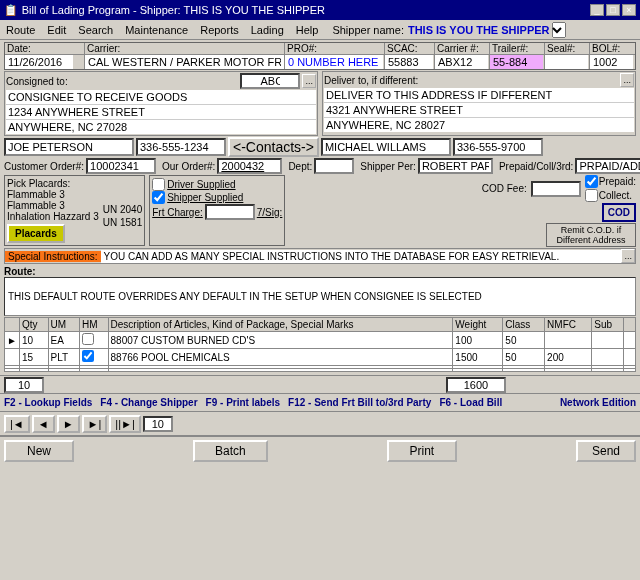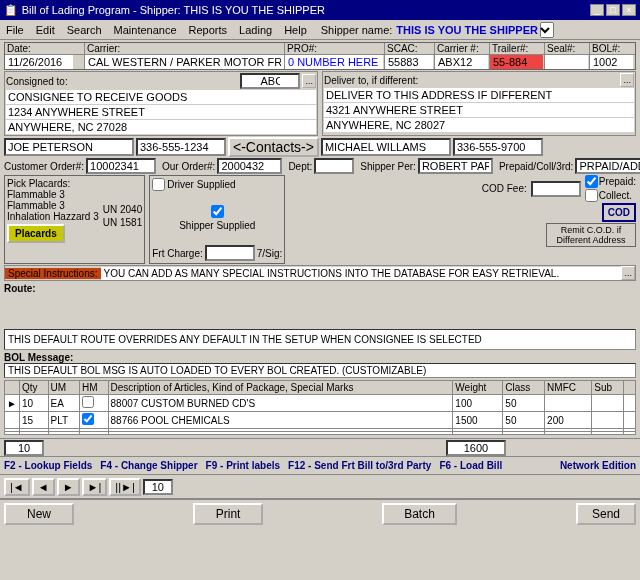--- a/index.html
+++ b/index.html
@@ -302,21 +302,21 @@
     <span>Bill of Lading Program - Shipper: THIS IS YOU THE SHIPPER</span>
   </div>
   <div class="title-bar-controls">
     <div class="title-btn">_</div>
     <div class="title-btn">□</div>
     <div class="title-btn">×</div>
   </div>
 </div>
 
 <div class="menu-bar">
-  <span class="menu-item">File</span>
+  <span class="menu-item">Route</span>
   <span class="menu-item">Edit</span>
   <span class="menu-item">Search</span>
   <span class="menu-item">Maintenance</span>
   <span class="menu-item">Reports</span>
   <span class="menu-item">Lading</span>
   <span class="menu-item">Help</span>
   <span class="shipper-name-label">Shipper name:</span>
   <span class="shipper-name-value" style="margin-left:4px;">THIS IS YOU THE SHIPPER</span>
   <select class="shipper-dropdown" style="margin-left:2px; font-size:10px; height:16px; width:14px;"></select>
 </div>
@@ -339,21 +339,21 @@
     <div class="hf" style="width:50px;">
       <div class="hf-label">SCAC:</div>
       <input class="hf-value" type="text" style="width: 48px; border: none; background: white; font-size: 11px; padding: 1px 3px;" value="55883">
     </div>
     <div class="hf" style="width:55px;">
       <div class="hf-label">Carrier #:</div>
       <input class="hf-value" type="text" style="width: 53px; border: none; background: white; font-size: 11px; padding: 1px 3px;" value="ABX12">
     </div>
     <div class="hf" style="width:55px;">
       <div class="hf-label">Trailer#:</div>
-      <input class="hf-value" type="text" style="width: 53px; border: none; background: #ef4444; font-size: 11px; padding: 1px 3px;" value="55-884">
+      <input class="hf-value" type="text" style="width: 53px; border: none; background: #f0abfc; font-size: 11px; padding: 1px 3px;" value="55-884">
     </div>
     <div class="hf" style="width:45px;">
       <div class="hf-label">Seal#:</div>
       <input class="hf-value" type="text" style="width: 43px; border: none; background: white; font-size: 11px; padding: 1px 3px;">
     </div>
     <div class="hf" style="width:45px; border-right:none;">
       <div class="hf-label">BOL#:</div>
       <input class="hf-value" type="text" style="width: 43px; border: none; background: white; font-size: 11px; padding: 1px 3px;" value="1002">
     </div>
   </div>
@@ -389,21 +389,21 @@
     <input type="text" style="width: 90px; border: 2px inset rgb(136, 136, 136); font-size: 11px; background: white; padding: 1px 2px;" value="336-555-1234">
     <button class="btn-small">&lt;-Contacts-&gt;</button>
     <input type="text" style="width: 130px; border: 2px inset rgb(136, 136, 136); font-size: 11px; background: white; padding: 1px 2px;" value="MICHAEL WILLAMS">
     <input type="text" style="width: 90px; border: 2px inset rgb(136, 136, 136); font-size: 11px; background: white; padding: 1px 2px;" value="336-555-9700">
   </div>
 
   <div class="order-row">
     <span style="font-size:10px; white-space:nowrap;">Customer Order#:</span>
     <input type="text" style="width: 70px; border: 2px inset rgb(136, 136, 136); font-size: 11px; background: white; padding: 0px 2px;" value="10002341">
     <span style="font-size:10px; white-space:nowrap; margin-left:4px;">Our Order#:</span>
-    <input type="text" style="width: 65px; border: 2px inset rgb(136, 136, 136); font-size: 11px; background: white; padding: 0px 2px;" value="2000432">
+    <input type="text" style="width: 65px; border: 2px inset rgb(136, 136, 136); font-size: 11px; background: white; padding: 0px 2px; text-decoration: underline;" value="2000432">
     <span style="font-size:10px; white-space:nowrap; margin-left:4px;">Dept:</span>
     <input type="text" style="width: 40px; border: 2px inset rgb(136, 136, 136); font-size: 11px; background: white; padding: 0px 2px;">
     <span style="font-size:10px; white-space:nowrap; margin-left:4px;">Shipper Per:</span>
     <input type="text" style="width: 75px; border: 2px inset rgb(136, 136, 136); font-size: 11px; background: white; padding: 0px 2px;" value="ROBERT PARKE">
     <span style="font-size:10px; white-space:nowrap; margin-left:4px;">Prepaid/Coll/3rd:</span>
     <input type="text" style="width: 70px; border: 2px inset rgb(136, 136, 136); font-size: 11px; background: white; padding: 0px 2px;" value="PRPAID/ADD">
 
   </div>
 
   <div style="display:flex; gap:2px; margin-bottom:1px; align-items:flex-start;">
@@ -424,26 +424,26 @@
               </div>
             <button class="placard-btn">Placards</button>
           </div>
           <div style="display:flex; flex-direction:column; gap:2px; justify-content:center;">
             <div style="font-size:10px;">UN 2040</div>
             <div style="font-size:10px;">UN 1581</div>
           </div>
         </div>
       </div>
 
-      <div style="border:1px solid #666; padding:2px; display:flex; flex-direction:column; gap:14px;">
+      <div style="border:1px solid #666; padding:2px; display:flex; flex-direction:column; gap:0;text-decoration:underline;">
         <div style="display:flex; align-items:center; gap:2px;">
           <input type="checkbox" style="">
           <span style="font-size:10px;">Driver Supplied</span>
         </div>
-        <div style="display:flex; align-items:center; gap:2px;flex-direction:column;">
+        <div style="display:flex; align-items:center; gap:2px;">
           <input type="checkbox" checked="" style="">
           <span style="font-size:10px;">Shipper Supplied</span>
         </div>
         <div class="frt-charge-row">
           <span>Frt Charge:</span>
           <input type="text" class="small-input" style="width: 50px;">
           <span>7/Sig:</span>
         </div>
       </div>
     </div>
@@ -462,34 +462,30 @@
             <span style="font-size:10px;">Collect.</span>
           </div>
         </div>
       </div>
       <div class="cod-box">COD</div>
       <div class="remit-box" style="width:90px; font-size:9px;">Remit C.O.D. if Different Address</div>
     </div>
   </div>
 
   <div style="display:flex; align-items:center; border:1px solid #888; margin-bottom:1px;">
-    <span style="font-size:10px; padding:0 3px; white-space:nowrap; background:#c2410c;">Special Instructions:</span>
+    <span style="font-size:10px; padding:0 3px; white-space:nowrap; background:#f97316;">Special Instructions:</span>
     <span style="font-size:10px; padding:1px 3px; flex:1; background:white;">YOU CAN ADD AS MANY SPECIAL INSTRUCTIONS INTO THE DATABASE FOR EASY RETRIEVAL.</span>
     <button class="ellipsis-btn">...</button>
   </div>
 
   <div style="margin-bottom:1px;">
     <span style="font-size:10px; font-weight:bold;">Route:</span>
-    <div style="font-size:10px; background:white; border:1px inset #888; padding:4px 3px;margin-top:35px;">THIS DEFAULT ROUTE OVERRIDES ANY DEFAULT IN THE SETUP WHEN CONSIGNEE IS SELECTED</div>
-  </div>
-
-  <div style="margin-bottom:2px;">
-    <span style="font-size:10px; font-weight:bold;">BOL Message:</span>
-    <div style="font-size:10px; background:white; border:1px inset #888; padding:1px 3px;">THIS DEFAULT BOL MSG IS AUTO LOADED TO EVERY BOL CREATED. (CUSTOMIZABLE)</div>
-  </div>
+    <div style="font-size:10px; background:white; border:1px inset #888; padding:13px 3px;">THIS DEFAULT ROUTE OVERRIDES ANY DEFAULT IN THE SETUP WHEN CONSIGNEE IS SELECTED</div>
+  </div>
+
 
   <table class="items-table">
     <thead>
       <tr>
         <th style="width:10px;"></th>
         <th>Qty</th>
         <th>UM</th>
         <th>HM</th>
         <th style="flex:1; min-width:180px;">Description of Articles, Kind of Package, Special Marks</th>
         <th>Weight</th>
@@ -575,16 +571,16 @@
   <button class="nav-btn">|◄</button>
   <button class="nav-btn">◄</button>
   <button class="nav-btn">►</button>
   <button class="nav-btn">►|</button>
   <button class="nav-btn">||►|</button>
   <input type="text" class="nav-field" value="10" style="">
 </div>
 
 <div class="bottom-buttons">
   <button class="bottom-btn">New</button>
+  <button class="bottom-btn">Batch</button>
   <button class="bottom-btn">Print</button>
-  <button class="bottom-btn">Batch</button>
   <button class="exit-btn">Send</button>
 </div>
 
 </body></html>

